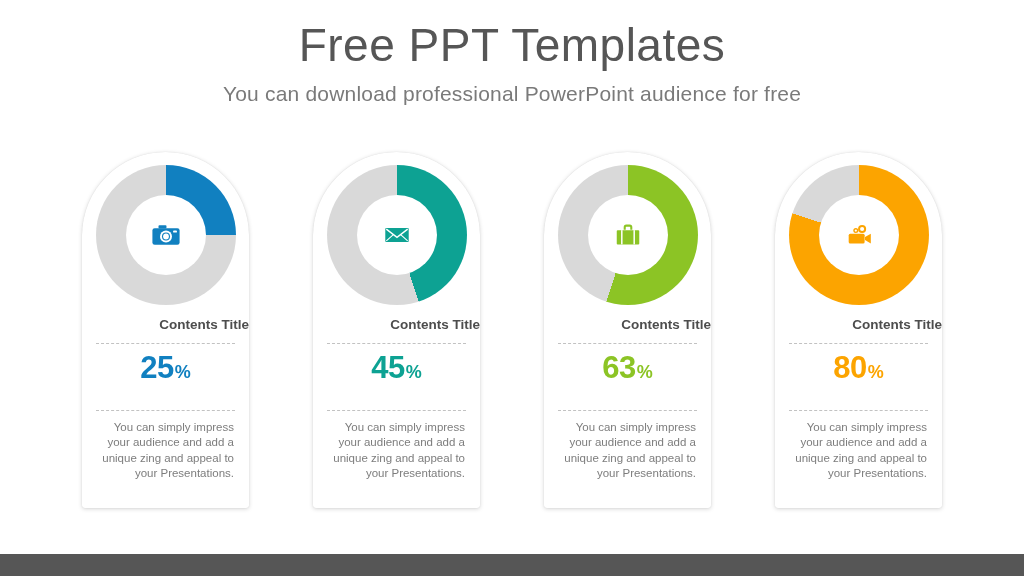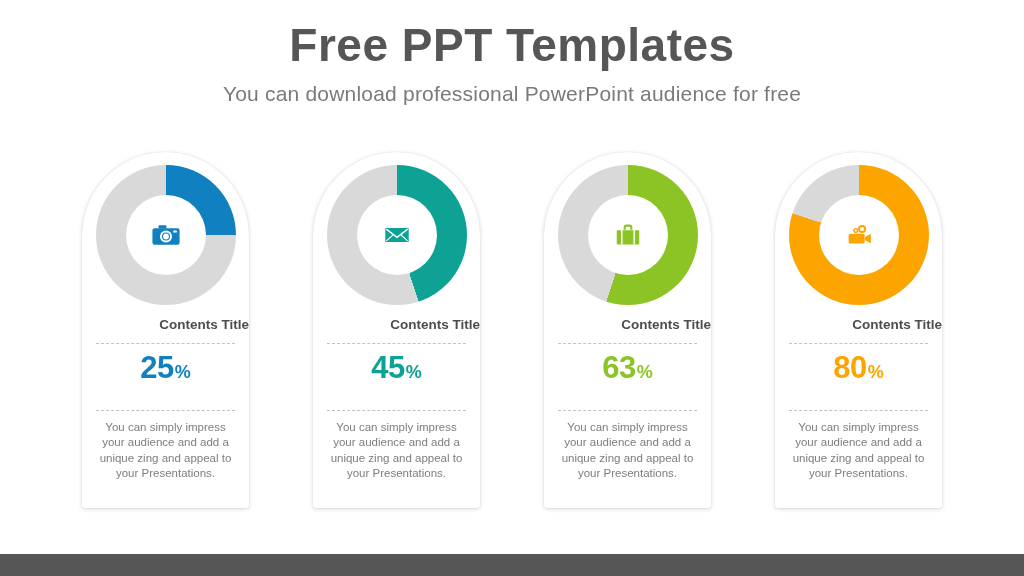--- a/index.html
+++ b/index.html
@@ -27,21 +27,21 @@
     position: absolute;
     top: 0;
     left: 0;
     width: 1024px;
     text-align: center;
   }
   .slide-title {
     margin: 0;
     padding-top: 19px;
     font-size: 46px;
-    font-weight: bold;
+    font-weight: normal;
     color: #565656;
     letter-spacing: 0.5px;
     line-height: 1.15;
   }
   .slide-subtitle {
     margin: 0;
     padding-top: 10px;
     font-size: 21px;
     font-weight: normal;
     color: #7a7a7a;
@@ -144,21 +144,21 @@
   }
 
   .card-body {
     position: absolute;
     top: 268px;
     left: 15px;
     width: calc(100% - 30px);
     font-size: 11.5px;
     line-height: 1.33;
     color: #7d7d7d;
-    text-align: center;
+    text-align: right;
   }
 
   
   .footer-bar {
     position: absolute;
     left: 0;
     bottom: 0;
     width: 1024px;
     height: 22px;
     background: #565656;

